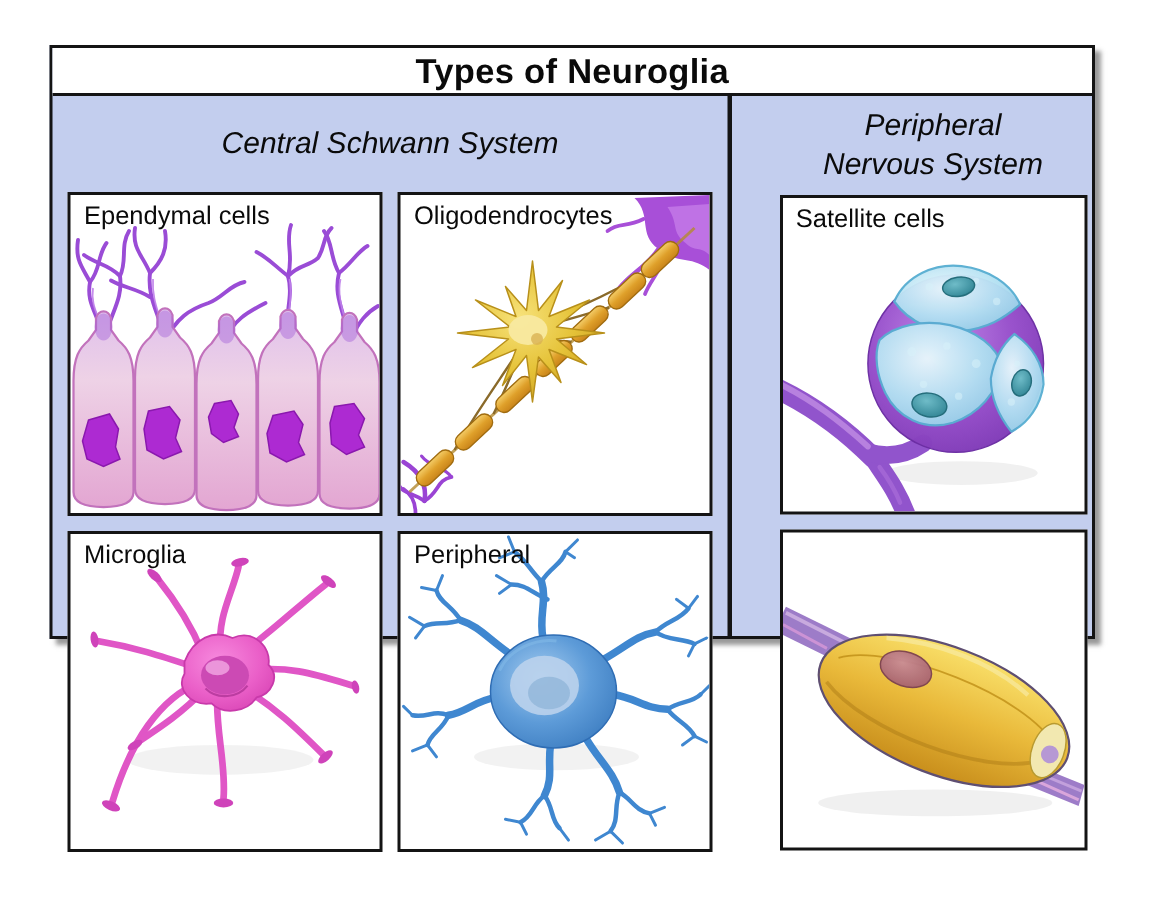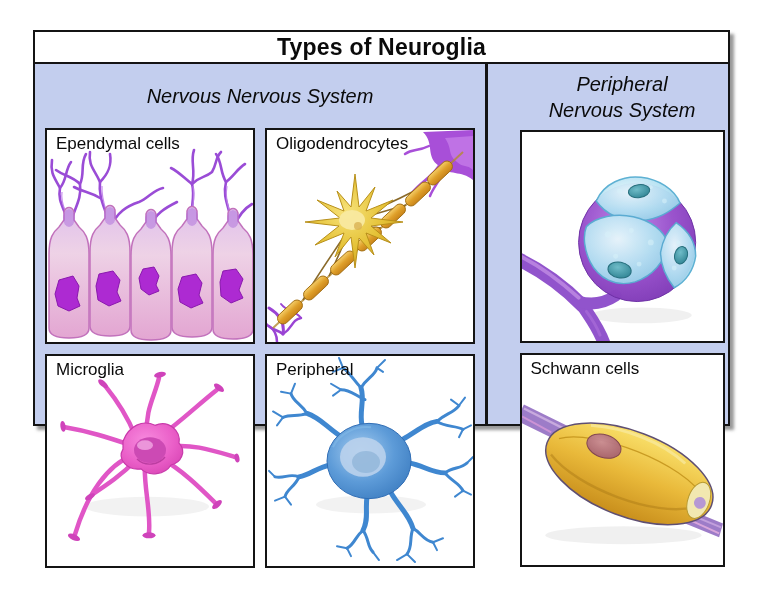--- a/index.html
+++ b/index.html
@@ -75,21 +75,21 @@
 <body>
 
 <div class="stage">
   <div class="frame">
 
     <div class="title-bar">Types of Neuroglia</div>
 
     <div class="content">
 
       <div class="section section-cns">
-        <div class="section-header">Nervous Nervous System</div>
+        <div class="section-header">Central Schwann System</div>
         <div class="panel-grid-cns">
 
           <div class="panel">
             <div class="panel-label">Ependymal cells</div>
             <svg class="art" viewBox="0 0 206 212" preserveAspectRatio="none">
               <defs>
                 <linearGradient id="epCell" x1="0" y1="0" x2="0" y2="1">
                   <stop offset="0" stop-color="#dfc0ec"></stop>
                   <stop offset="0.35" stop-color="#eed2e6"></stop>
                   <stop offset="1" stop-color="#e3a6d2"></stop>
@@ -321,20 +321,21 @@
         </div>
       </div>
 
       <div class="divider"></div>
 
       <div class="section section-pns">
         <div class="section-header">Peripheral Nervous System</div>
         <div class="panel-grid-pns">
 
           <div class="panel">
+            <div class="panel-label">Satellite cells</div>
             <svg class="art" viewBox="0 0 206 212" preserveAspectRatio="none">
               <defs>
                 <radialGradient id="sphereP" cx="0.42" cy="0.36" r="0.72">
                   <stop offset="0" stop-color="#c084e8"></stop>
                   <stop offset="0.55" stop-color="#9850cc"></stop>
                   <stop offset="1" stop-color="#7c38b4"></stop>
                 </radialGradient>
                 <radialGradient id="plateB" cx="0.4" cy="0.35" r="0.8">
                   <stop offset="0" stop-color="#e8f8fc"></stop>
                   <stop offset="0.55" stop-color="#b2e0f2"></stop>
@@ -373,21 +374,20 @@
               </g>
               <g fill="url(#nucT)" stroke="#256e7c" stroke-width="1">
                 <ellipse cx="120" cy="60" rx="11" ry="6.5" transform="rotate(-8 120 60)"></ellipse>
                 <ellipse cx="100" cy="140" rx="12" ry="8" transform="rotate(10 100 140)"></ellipse>
                 <ellipse cx="163" cy="125" rx="6.5" ry="9" transform="rotate(15 163 125)"></ellipse>
               </g>
             </svg>
           </div>
 
           <div class="panel">
-            <div class="panel-label">Schwann cells</div>
             <svg class="art" viewBox="0 0 206 212" preserveAspectRatio="none">
               <defs>
                 <linearGradient id="schG" x1="0" y1="0" x2="0" y2="1">
                   <stop offset="0" stop-color="#f9e06a"></stop>
                   <stop offset="0.5" stop-color="#e9b93a"></stop>
                   <stop offset="1" stop-color="#c98f1c"></stop>
                 </linearGradient>
                 <radialGradient id="nucR" cx="0.4" cy="0.35" r="0.8">
                   <stop offset="0" stop-color="#c98c96"></stop>
                   <stop offset="1" stop-color="#a05a68"></stop>

